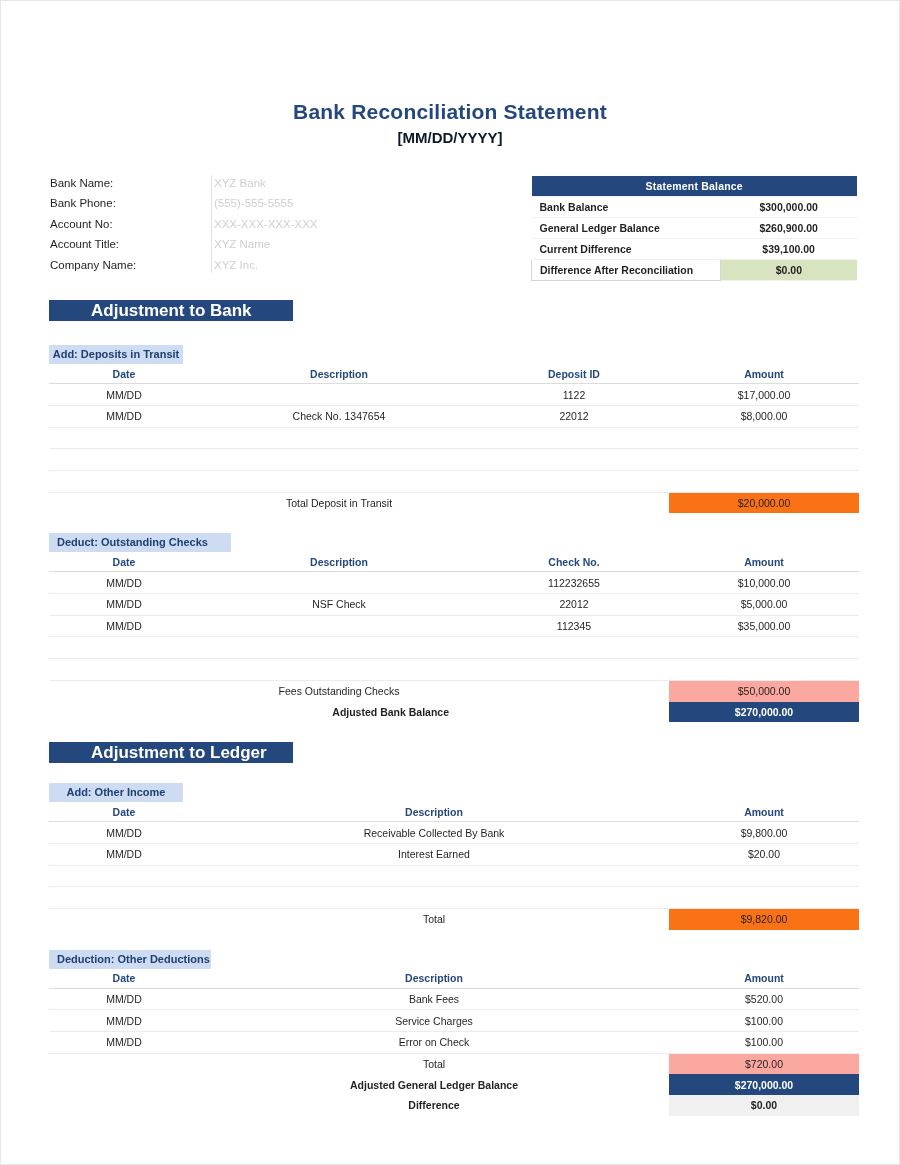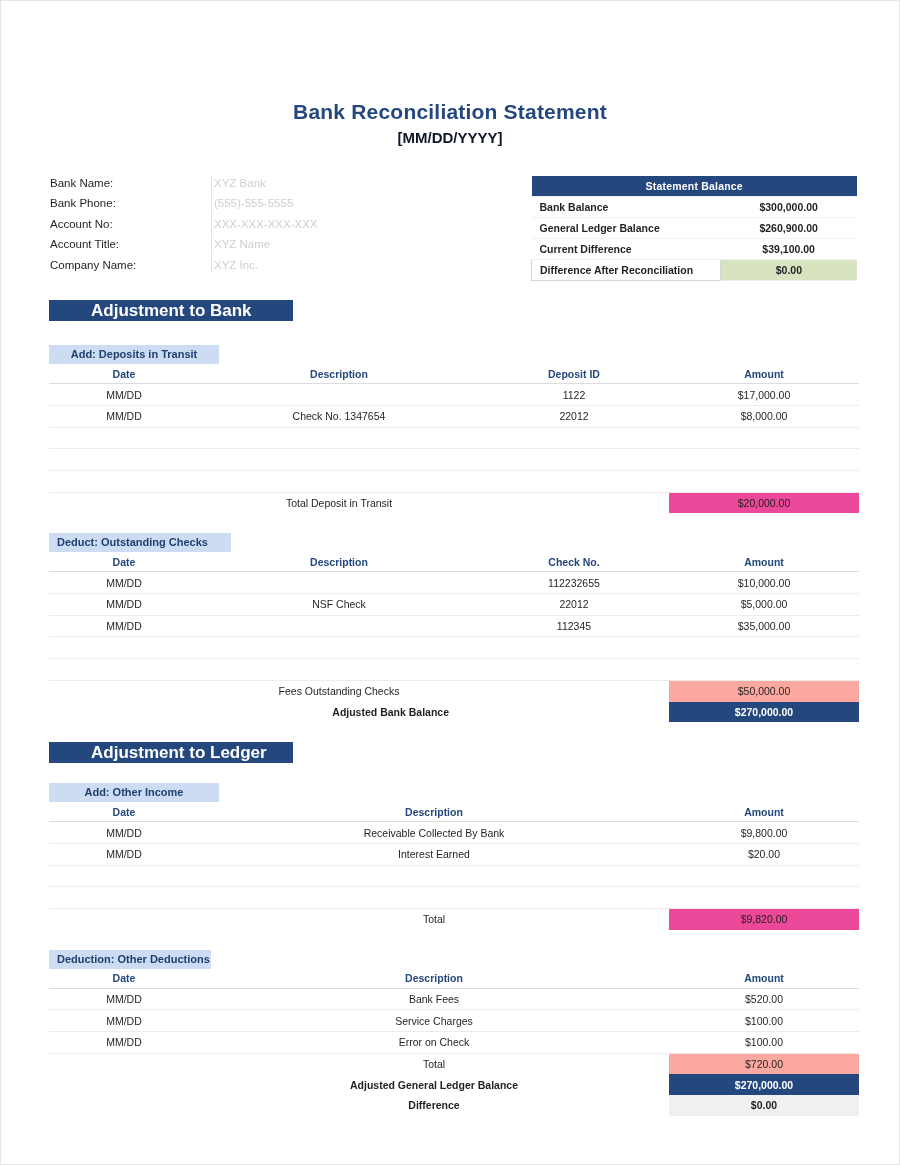--- a/index.html
+++ b/index.html
@@ -135,21 +135,21 @@
     margin-left: 48px;
   }
   .sub-banner {
     background: #cddcf2;
     color: #1f3f70;
     font-size: 11px;
     font-weight: bold;
     height: 19px;
     line-height: 19px;
     text-align: center;
-    width: 170px;
+    width: 134px;
     box-sizing: border-box;
     margin-left: 48px;
   }
   .sub-banner.left-pad {
     text-align: left;
     padding-left: 8px;
   }
 
   
   .dt {
@@ -170,21 +170,21 @@
     font-size: 10.5px;
     color: #231f20;
     height: 20.7px;
     padding: 0;
     border-bottom: 1px solid #ececec;
     text-align: center;
   }
   .dt td.c-date, .dt th.c-date { text-align: center; }
   .dt tr.blank td { height: 20.7px; }
 
-  td.amount-green  { background: #ec4899; }
+  td.amount-green  { background: #f97316; }
   td.amount-pink   { background: #fba9a0; }
   td.amount-navy   { background: #24487d; color: #ffffff; font-weight: bold; }
   td.amount-grey   { background: #f0f0f0; font-weight: bold; }
 
   td.total-label {
     text-align: center;
     color: #231f20;
   }
   td.total-label.bold { font-weight: bold; }
   td.total-label.right { text-align: right; padding-right: 30px; }

